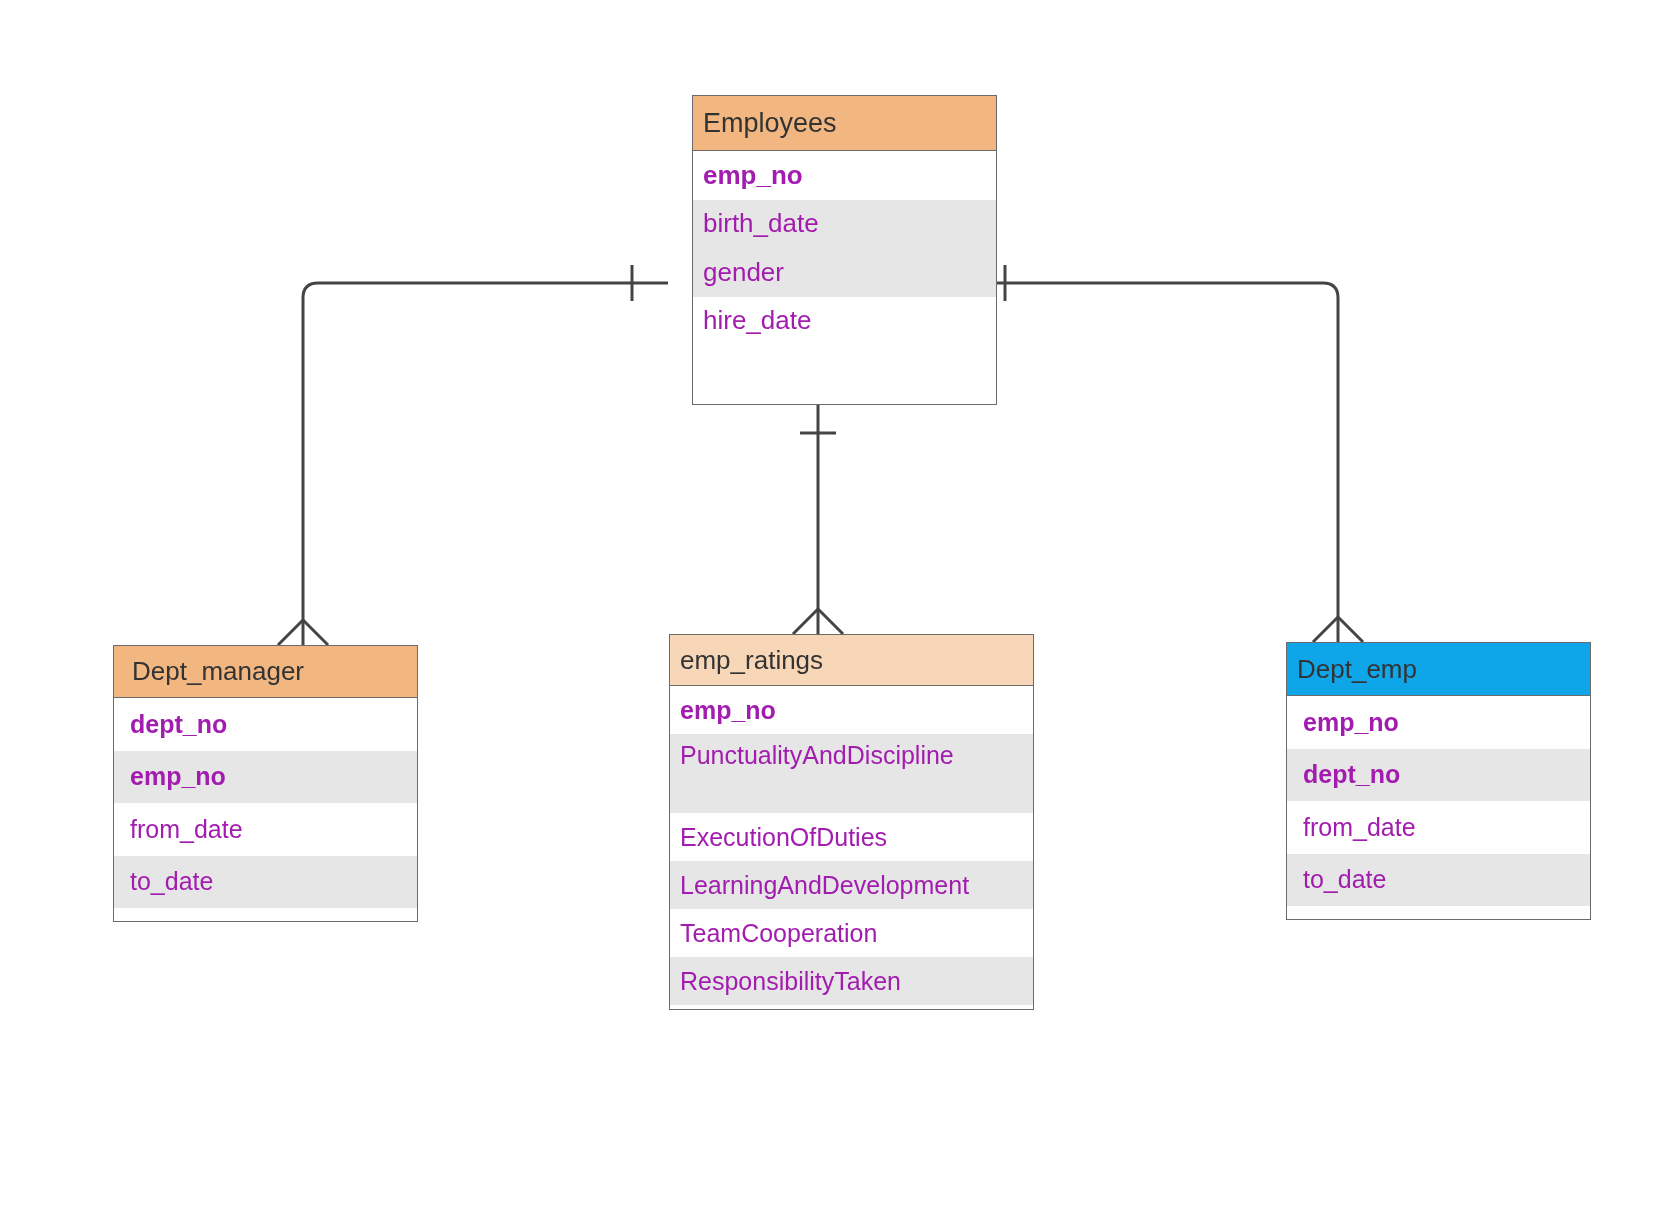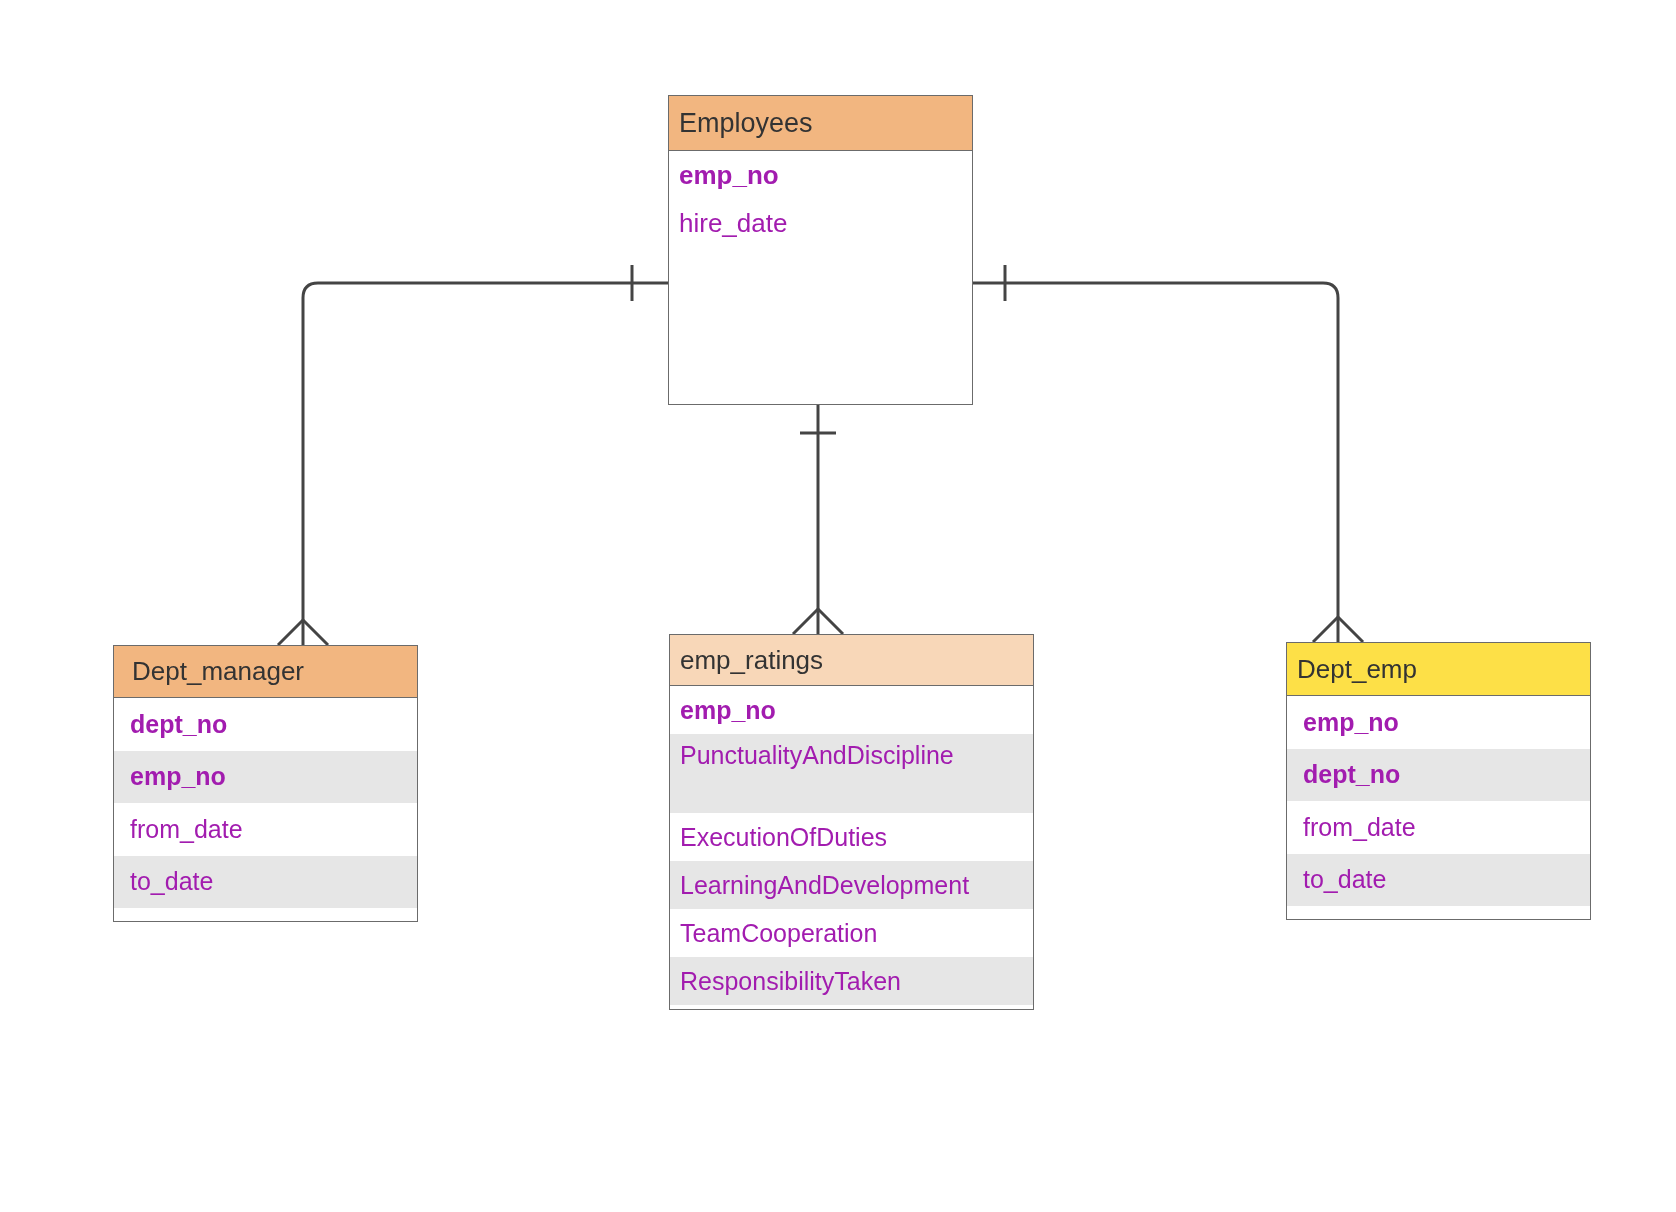--- a/index.html
+++ b/index.html
@@ -53,21 +53,21 @@
   }
   .attr-row.alt { background: #e6e6e6; }
   .attr-row.key { font-weight: bold; }
   .attr-row.tall {
     align-items: flex-start;
     padding-top: 7px;
   }
 
   
   #employees {
-    left: 668px; top: 95px; width: 305px; height: 310px;
+    left: 692px; top: 95px; width: 305px; height: 310px;
   }
   #employees .entity-header {
     height: 55px;
     background: #f2b680;
     font-size: 27px;
     padding-left: 10px;
   }
   #employees .attr-row {
     height: 48.5px;
     font-size: 26px;
@@ -106,21 +106,21 @@
     padding-left: 10px;
   }
   #emp-ratings .attr-row.tall { height: 79px; }
 
   
   #dept-emp {
     left: 1286px; top: 642px; width: 305px; height: 278px;
   }
   #dept-emp .entity-header {
     height: 53px;
-    background: #fde047;
+    background: #0ea5e9;
     font-size: 26px;
     padding-left: 10px;
   }
   #dept-emp .attr-row {
     height: 52.5px;
     font-size: 25px;
     padding-left: 16px;
   }
 </style>
 </head>
@@ -163,20 +163,22 @@
           <line x1="1338" y1="617" x2="1363" y2="642"></line>
         </g>
       </g>
 
     </g>
   </svg>
 
   <div class="entity" id="employees">
     <div class="entity-header">Employees</div>
     <div class="attr-row key">emp_no</div>
+    <div class="attr-row alt">birth_date</div>
+    <div class="attr-row alt">gender</div>
     <div class="attr-row">hire_date</div>
   </div>
 
   <div class="entity" id="dept-manager">
     <div class="entity-header">Dept_manager</div>
     <div class="attr-row key">dept_no</div>
     <div class="attr-row key alt">emp_no</div>
     <div class="attr-row">from_date</div>
     <div class="attr-row alt">to_date</div>
   </div>

